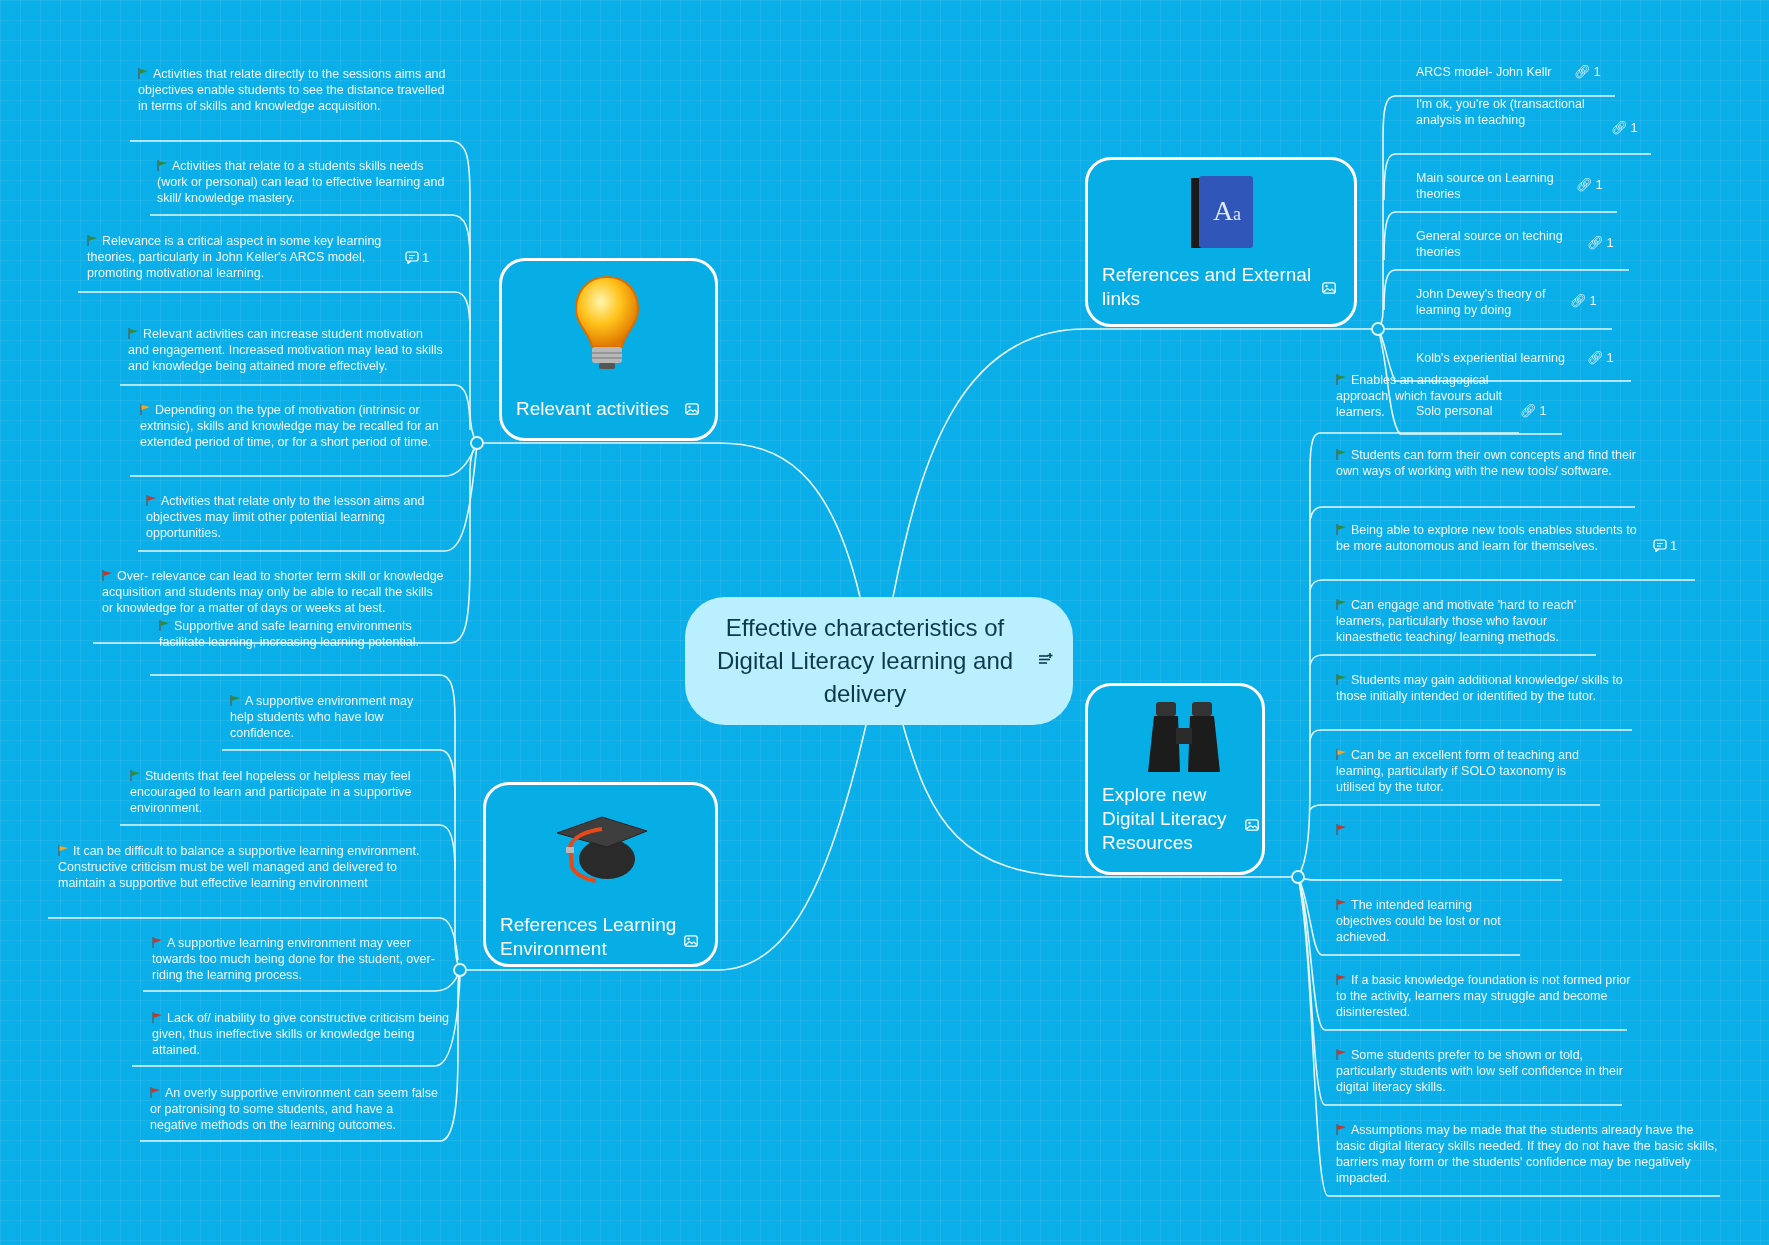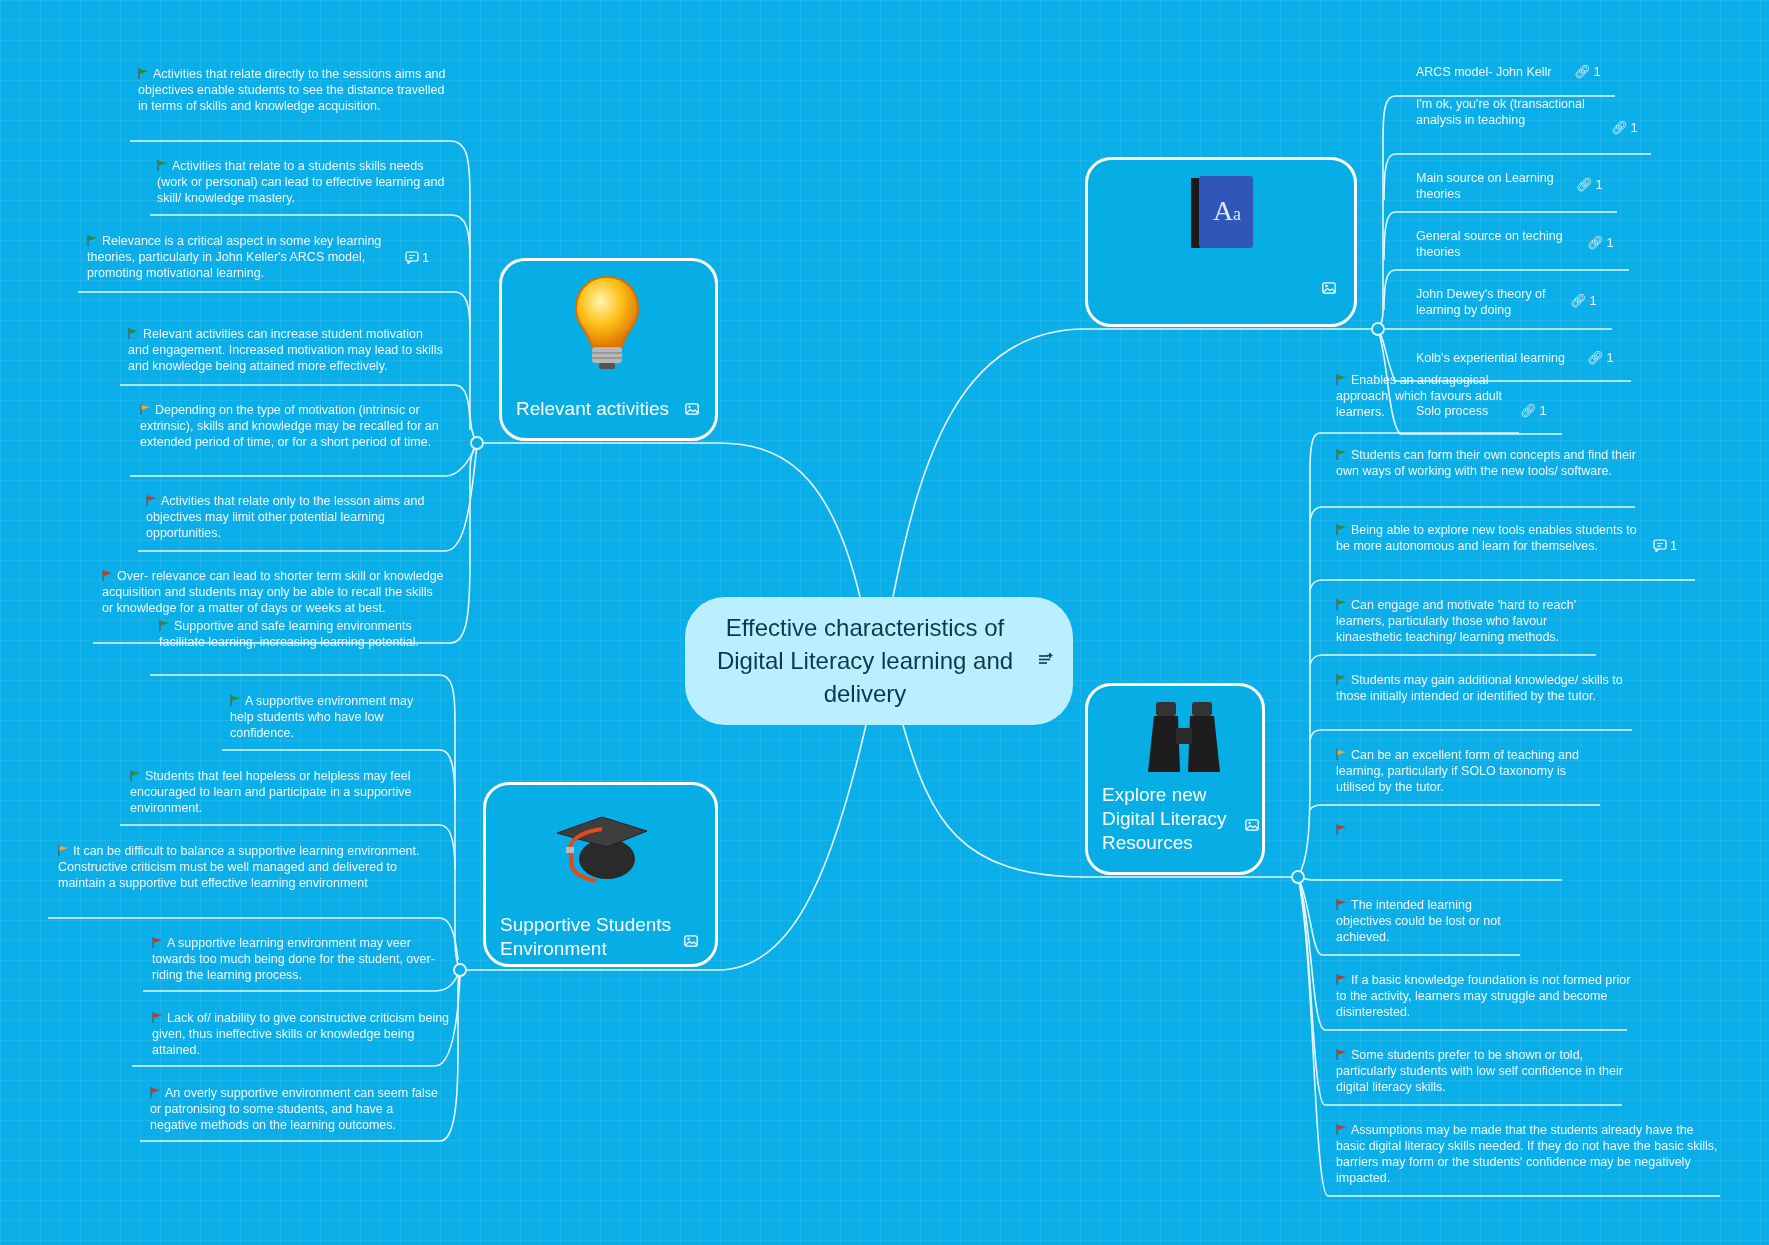--- a/index.html
+++ b/index.html
@@ -116,35 +116,36 @@
     </svg>
 </div>
 
 <div class="node" style="left:483px;top:782px;width:235px;height:185px">
   <svg class="pic" style="left:66px;top:26px" width="100" height="80" viewBox="0 0 100 80">
     <ellipse cx="55" cy="48" rx="28" ry="20" fill="#2a2a2a"></ellipse>
     <polygon points="5,22 50,6 95,20 55,36" fill="#3e3e3e" stroke="#222"></polygon>
     <path d="M50 18 C 35 20, 20 26, 18 36 L 20 56 C 22 62, 32 68, 44 70" fill="none" stroke="#e64a19" stroke-width="4"></path>
     <rect x="14" y="36" width="8" height="6" fill="#bbb"></rect>
   </svg>
-  <div class="title" style="top:128px">Supportive Students Environment</div>
+  <div class="title" style="top:128px">References Learning Environment</div>
   <svg class="img-icon" style="left:198px;top:150px" viewBox="0 0 14 12">
       <rect x="0.8" y="0.8" width="12.4" height="10.4" rx="2" fill="none" stroke="#fff" stroke-width="1.3"></rect>
       <circle cx="4.5" cy="4" r="1.2" fill="#fff"></circle>
       <path d="M1.5 10 L5.5 6.5 L8 8.5 L10 7 L13 10" fill="none" stroke="#fff" stroke-width="1.2"></path>
     </svg>
 </div>
 
 <div class="node" style="left:1085px;top:157px;width:272px;height:170px">
   <svg class="pic" style="left:101px;top:14px" width="66" height="78" viewBox="0 0 66 78">
     <rect x="2" y="4" width="10" height="70" fill="#1a1a1a"></rect>
     <rect x="10" y="2" width="54" height="72" rx="3" fill="#2f56b8"></rect>
     <text x="24" y="46" font-family="Liberation Serif, serif" font-size="28" fill="#dfe8ff">A</text>
     <text x="44" y="46" font-family="Liberation Serif, serif" font-size="18" fill="#dfe8ff">a</text>
   </svg>
+  <div class="title" style="top:103px;width:220px">References and External links</div>
   <svg class="img-icon" style="left:234px;top:122px" viewBox="0 0 14 12">
       <rect x="0.8" y="0.8" width="12.4" height="10.4" rx="2" fill="none" stroke="#fff" stroke-width="1.3"></rect>
       <circle cx="4.5" cy="4" r="1.2" fill="#fff"></circle>
       <path d="M1.5 10 L5.5 6.5 L8 8.5 L10 7 L13 10" fill="none" stroke="#fff" stroke-width="1.2"></path>
     </svg>
 </div>
 
 <div class="node" style="left:1085px;top:683px;width:180px;height:192px">
   <svg class="pic" style="left:56px;top:14px" width="80" height="76" viewBox="0 0 80 76">
     <rect x="12" y="2" width="20" height="14" rx="3" fill="#333"></rect>
@@ -251,21 +252,21 @@
 <div class="leaf" style="left:1416px;top:286px;width:150px"><span>John Dewey's theory of learning by doing</span></div>
 <div class="badge" style="left:1570px;top:293px">
     <span>🔗︎</span>
     <span>1</span>
   </div>
 <div class="leaf" style="left:1416px;top:350px;width:170px"><span>Kolb's experiential learning</span></div>
 <div class="badge" style="left:1587px;top:350px">
     <span>🔗︎</span>
     <span>1</span>
   </div>
-<div class="leaf" style="left:1416px;top:403px;width:110px"><span>Solo process</span></div>
+<div class="leaf" style="left:1416px;top:403px;width:110px"><span>Solo personal</span></div>
 <div class="badge" style="left:1520px;top:403px">
     <span>🔗︎</span>
     <span>1</span>
   </div>
 
 <div class="leaf" style="left:1336px;top:372px;width:180px"><svg class="flag" viewBox="0 0 11 11">
       <path d="M1 0 L1 11" stroke="#555" stroke-width="1.2"></path>
       <path d="M1.5 1 L10 3 L1.5 6 Z" fill="#2e8b3a"></path>
     </svg><span>Enables an andragogical approach, which favours adult learners.</span></div>
 <div class="leaf" style="left:1336px;top:447px;width:300px"><svg class="flag" viewBox="0 0 11 11">

